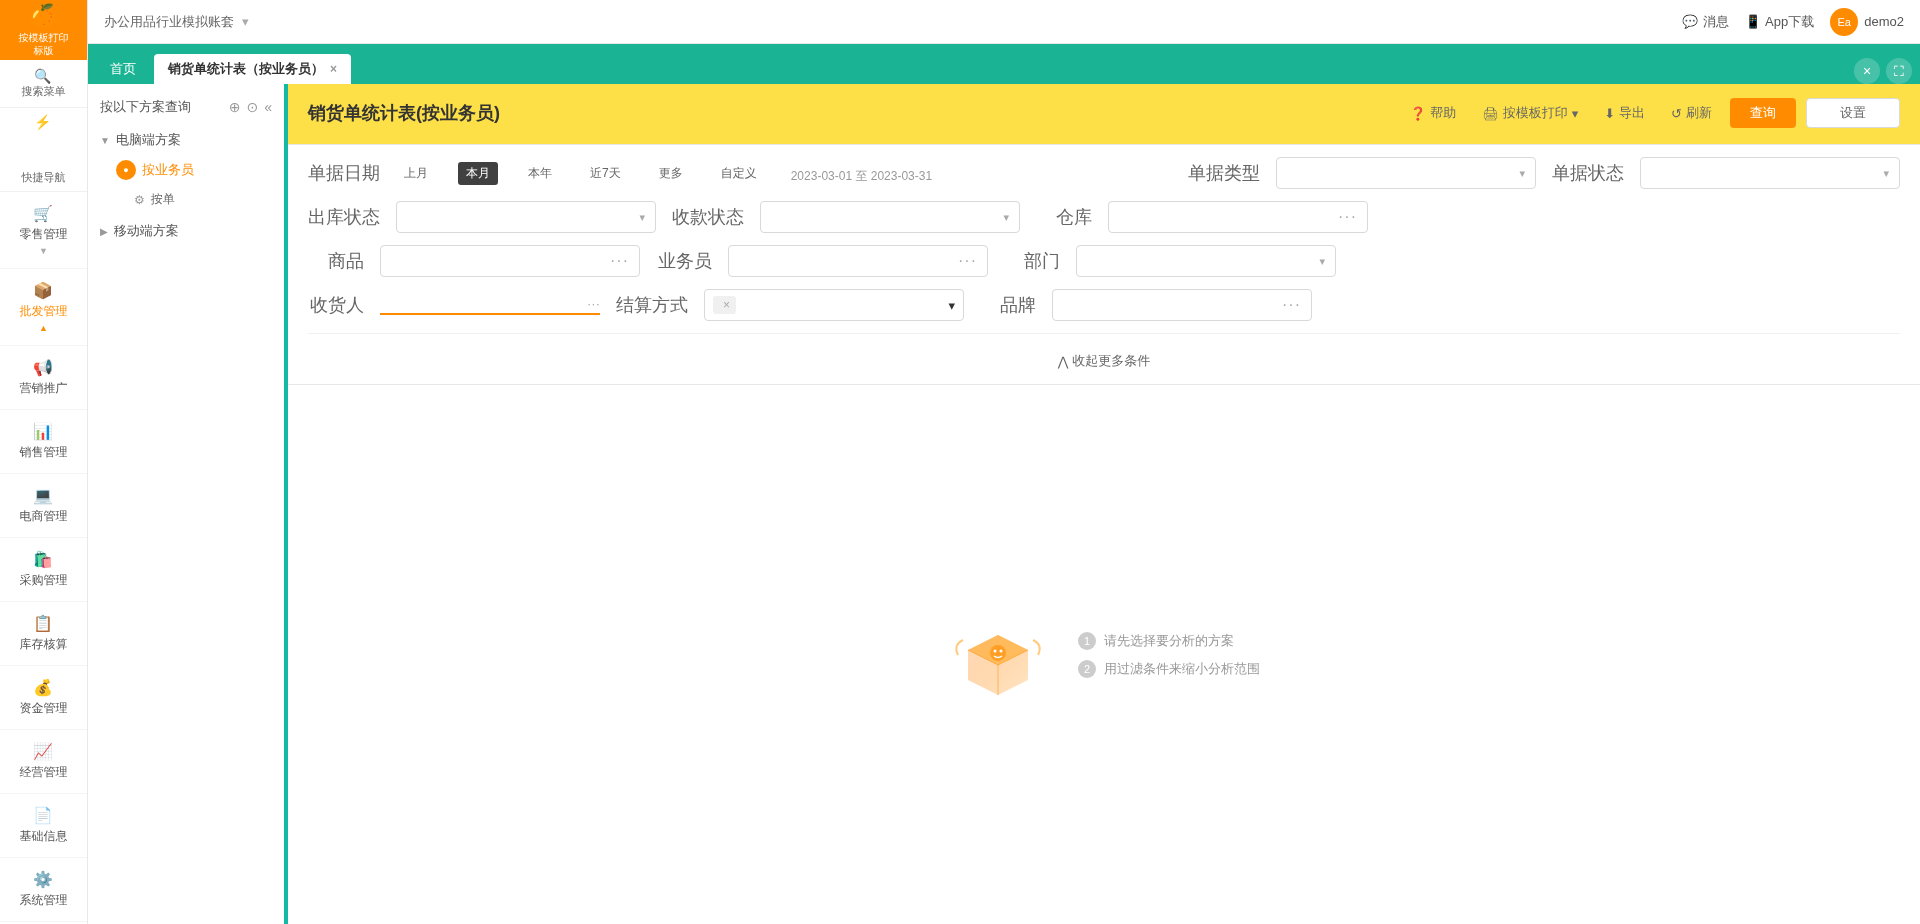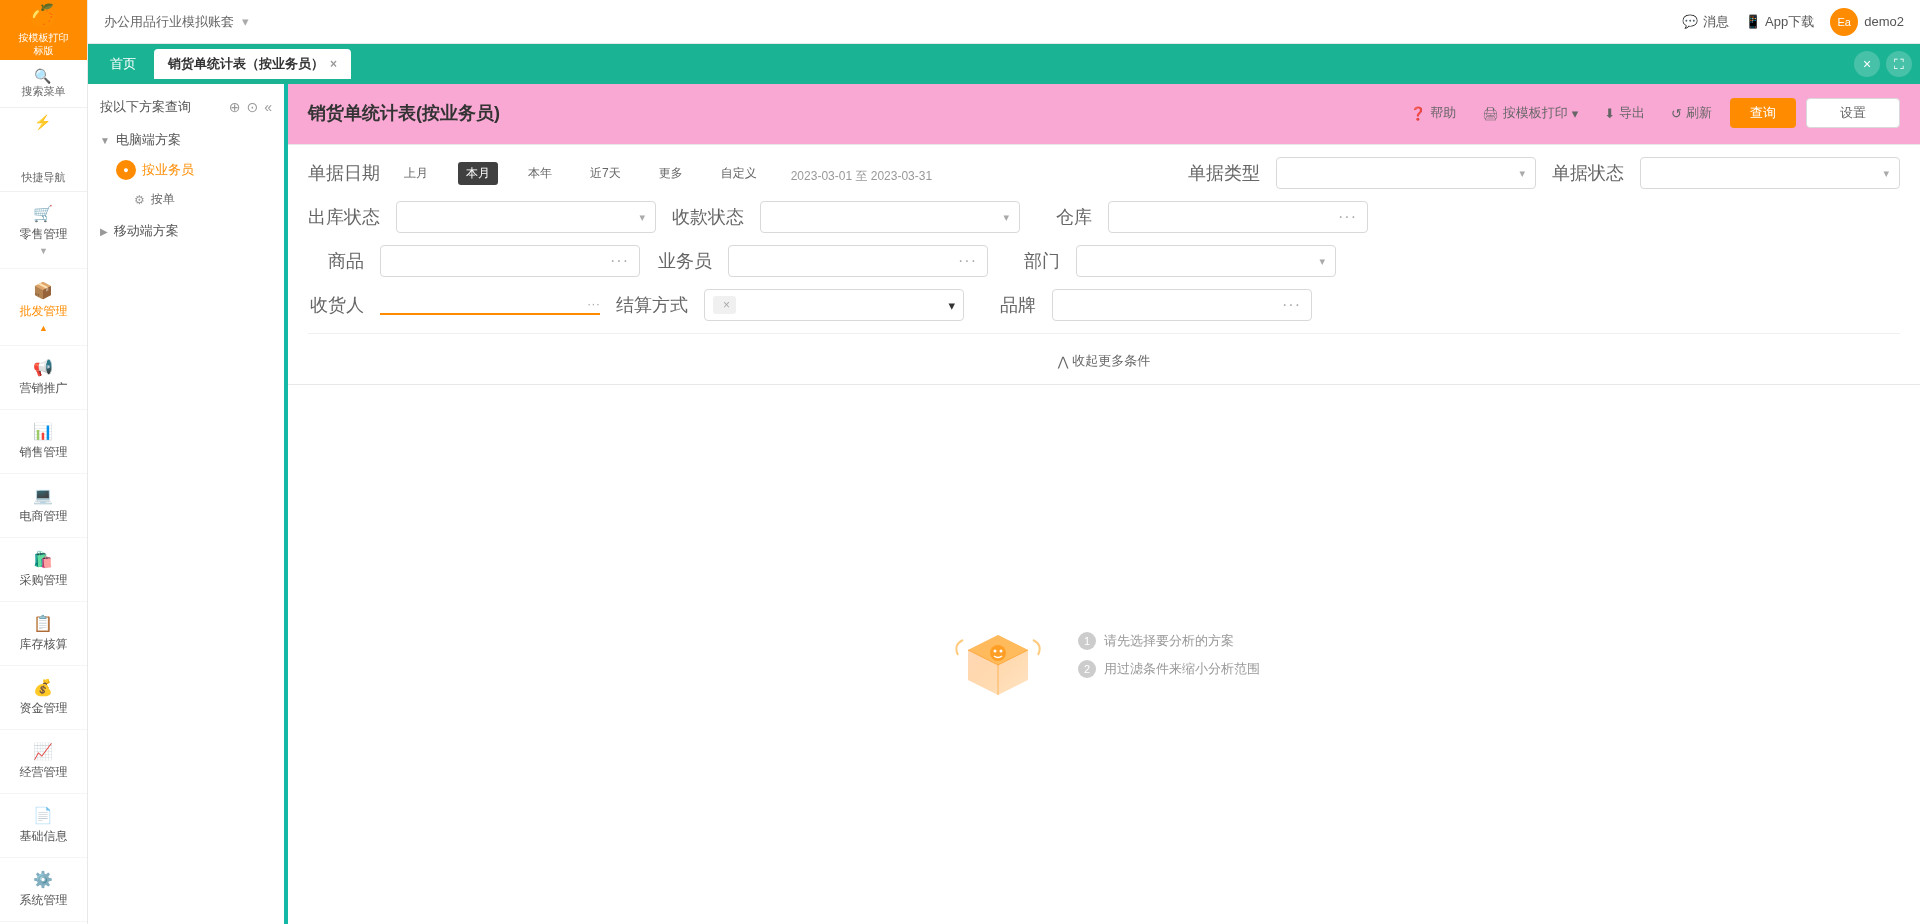--- a/index.html
+++ b/index.html
@@ -126,22 +126,22 @@
       gap: 4px;
       cursor: pointer;
       color: #555;
     }
 
     
     .tabbar {
       height: 40px;
       background: #1ab394;
       display: flex;
-      align-items: center;
-      padding: 7px 8px;
+      align-items: flex-end;
+      padding: 0 8px;
       gap: 4px;
       flex-shrink: 0;
     }
     .tab {
       height: 30px;
       padding: 0 14px;
       display: flex;
       align-items: center;
       gap: 6px;
       border-radius: 4px 4px 0 0;
@@ -577,21 +577,21 @@
       <div class="plan-group">
         <div class="plan-group-header">
           <span class="triangle">▶</span>
           <span>移动端方案</span>
         </div>
       </div>
     </div>
 
     <div class="right-panel">
 
-      <div style="background:#f9a8d4; padding: 14px 20px 8px; border-bottom: 1px solid #e8e8e8;">
+      <div style="background:#fde047; padding: 14px 20px 8px; border-bottom: 1px solid #e8e8e8;">
         <div style="display:flex; align-items:center; justify-content:space-between; margin-bottom: 8px;">
           <h1 class="page-title">销货单统计表(按业务员)</h1>
           <div style="display:flex; align-items:center; gap:10px;">
             <div class="action-btn">
               <span>❓</span>
               <span>帮助</span>
             </div>
             <div class="action-btn">
               <span>🖨</span>
               <span>按模板打印</span>

